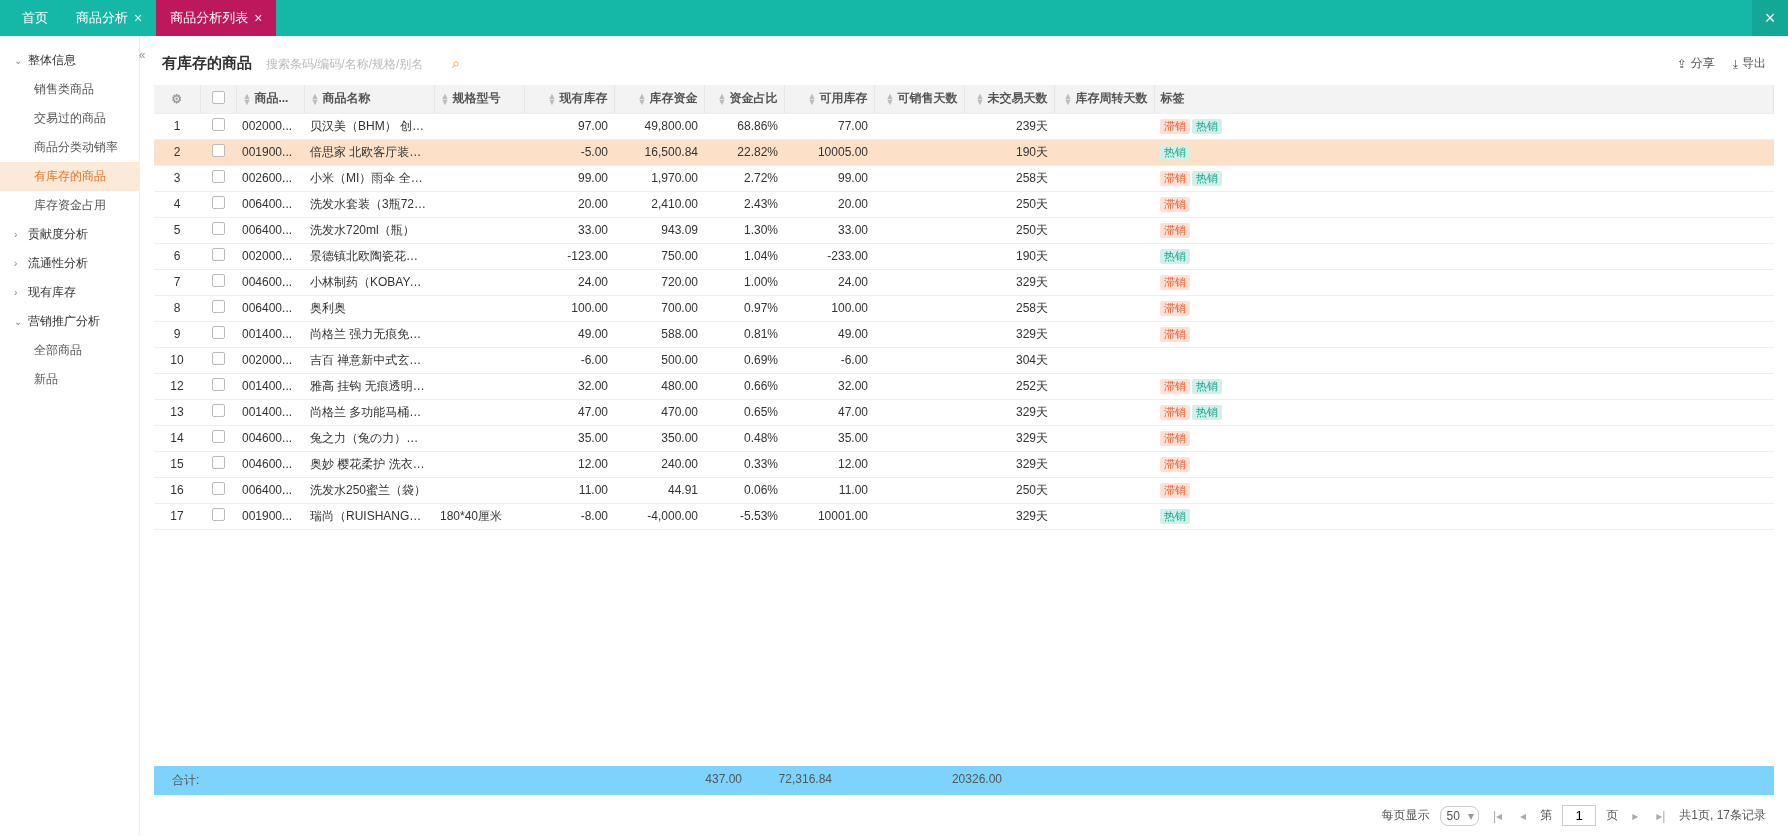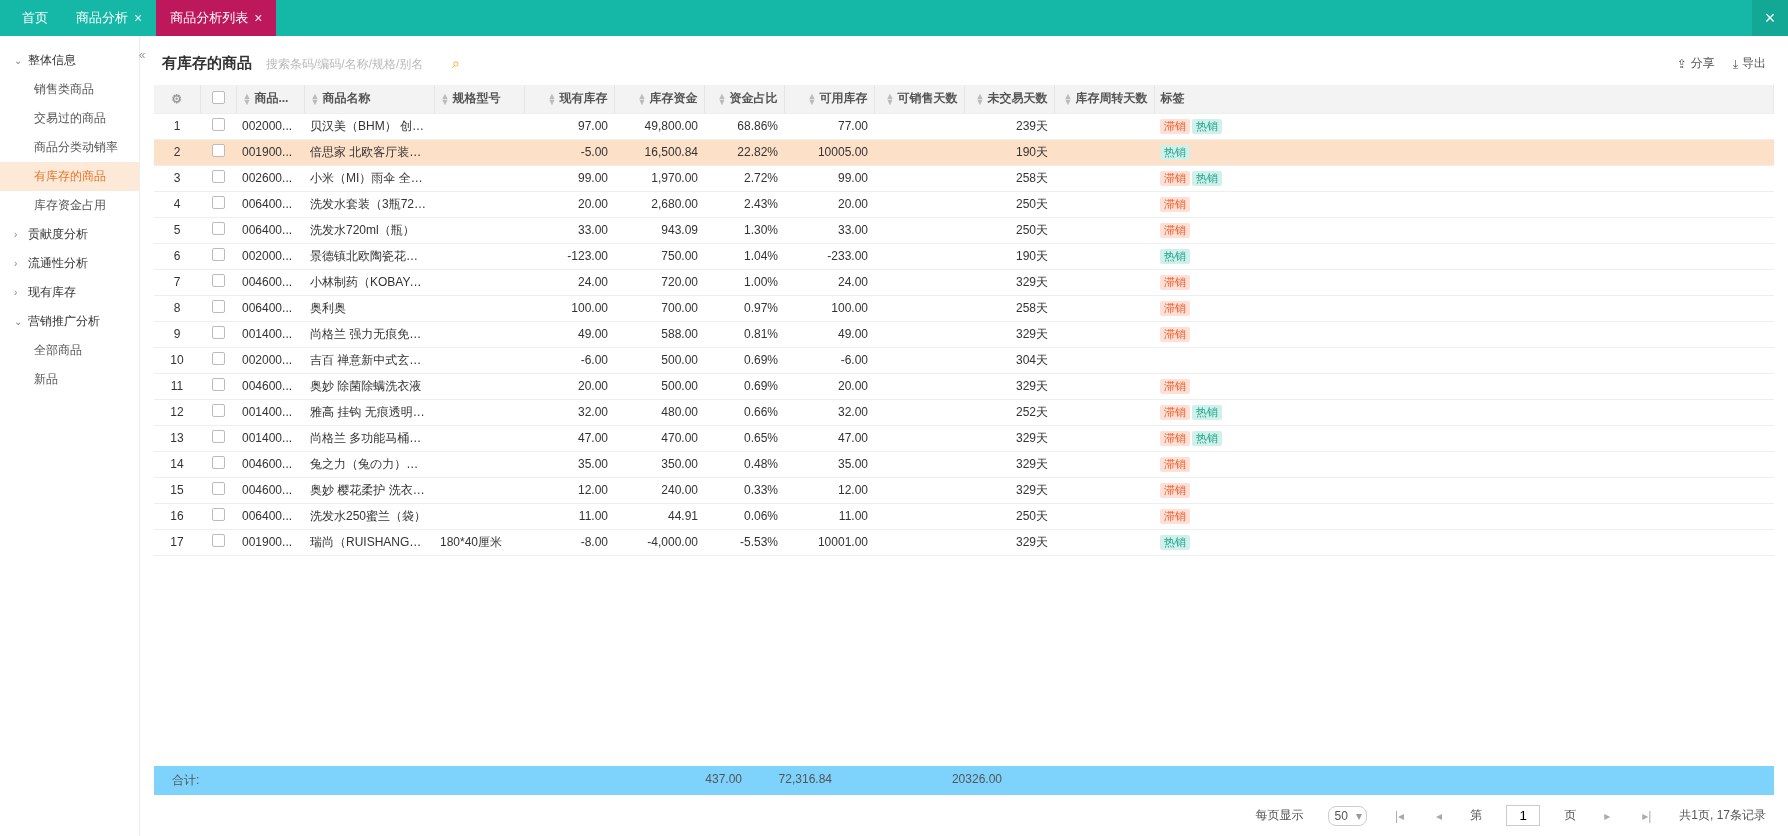--- a/index.html
+++ b/index.html
@@ -33,21 +33,21 @@
 tbody tr { height: 22px; }
 tbody tr.highlight { background: #fde0c8; }
 .num-col { text-align: center; }
 .right { text-align: right; }
 .checkbox { width: 13px; height: 13px; border: 1px solid #bbb; border-radius: 2px; display: inline-block; background: #fff; }
 .tag { display: inline-block; padding: 0 4px; border-radius: 2px; font-size: 11px; line-height: 15px; margin-right: 2px; }
 .tag-stale { background: #ffe0d6; color: #e85c2a; }
 .tag-hot { background: #d1f0ea; color: #1aa58c; }
 .footer-total { background: #7dd3fc; padding: 6px 10px; display: flex; font-size: 12px; color: #555; }
 .ft-label { width: 200px; padding-left: 8px; }
-.pagination { display: flex; align-items: center; justify-content: flex-end; gap: 24px; padding: 10px 8px; color: #555; font-size: 12px; }
+.pagination { display: flex; align-items: center; justify-content: flex-end; gap: 10px; padding: 10px 8px; color: #555; font-size: 12px; }
 .pg-select { border: 1px solid #ccc; padding: 2px 18px 2px 6px; border-radius: 8px; position: relative; }
 .pg-btn { color: #aaa; cursor: pointer; padding: 0 4px; }
 .pg-input { width: 34px; border: 1px solid #ccc; text-align: center; padding: 2px; }
 .gear { color: #999; }
 </style>
 </head>
 <body>
 
 <div class="topbar">
   <div id="tabs-host" style="display: flex;">
@@ -229,21 +229,21 @@
               <td class="right"></td>
               <td><span class="tag tag-stale">滞销</span><span class="tag tag-hot">热销</span></td>
             </tr>
             <tr>
               <td class="num-col">4</td>
               <td class="num-col"><span class="checkbox"></span></td>
               <td>006400...</td>
               <td>洗发水套装（3瓶720ml+1）</td>
               <td></td>
               <td class="right">20.00</td>
-              <td class="right">2,680.00</td>
+              <td class="right">2,410.00</td>
               <td class="right">2.43%</td>
               <td class="right">20.00</td>
               <td class="right"></td>
               <td class="right">250天</td>
               <td class="right"></td>
               <td><span class="tag tag-stale">滞销</span></td>
             </tr>
             <tr>
               <td class="num-col">5</td>
               <td class="num-col"><span class="checkbox"></span></td>
@@ -326,35 +326,20 @@
               <td>吉百 禅意新中式玄关摆件套</td>
               <td></td>
               <td class="right">-6.00</td>
               <td class="right">500.00</td>
               <td class="right">0.69%</td>
               <td class="right">-6.00</td>
               <td class="right"></td>
               <td class="right">304天</td>
               <td class="right"></td>
               <td></td>
-            </tr>
-            <tr>
-              <td class="num-col">11</td>
-              <td class="num-col"><span class="checkbox"></span></td>
-              <td>004600...</td>
-              <td>奥妙 除菌除螨洗衣液</td>
-              <td></td>
-              <td class="right">20.00</td>
-              <td class="right">500.00</td>
-              <td class="right">0.69%</td>
-              <td class="right">20.00</td>
-              <td class="right"></td>
-              <td class="right">329天</td>
-              <td class="right"></td>
-              <td><span class="tag tag-stale">滞销</span></td>
             </tr>
             <tr>
               <td class="num-col">12</td>
               <td class="num-col"><span class="checkbox"></span></td>
               <td>001400...</td>
               <td>雅高 挂钩 无痕透明粘钩 强</td>
               <td></td>
               <td class="right">32.00</td>
               <td class="right">480.00</td>
               <td class="right">0.66%</td>

